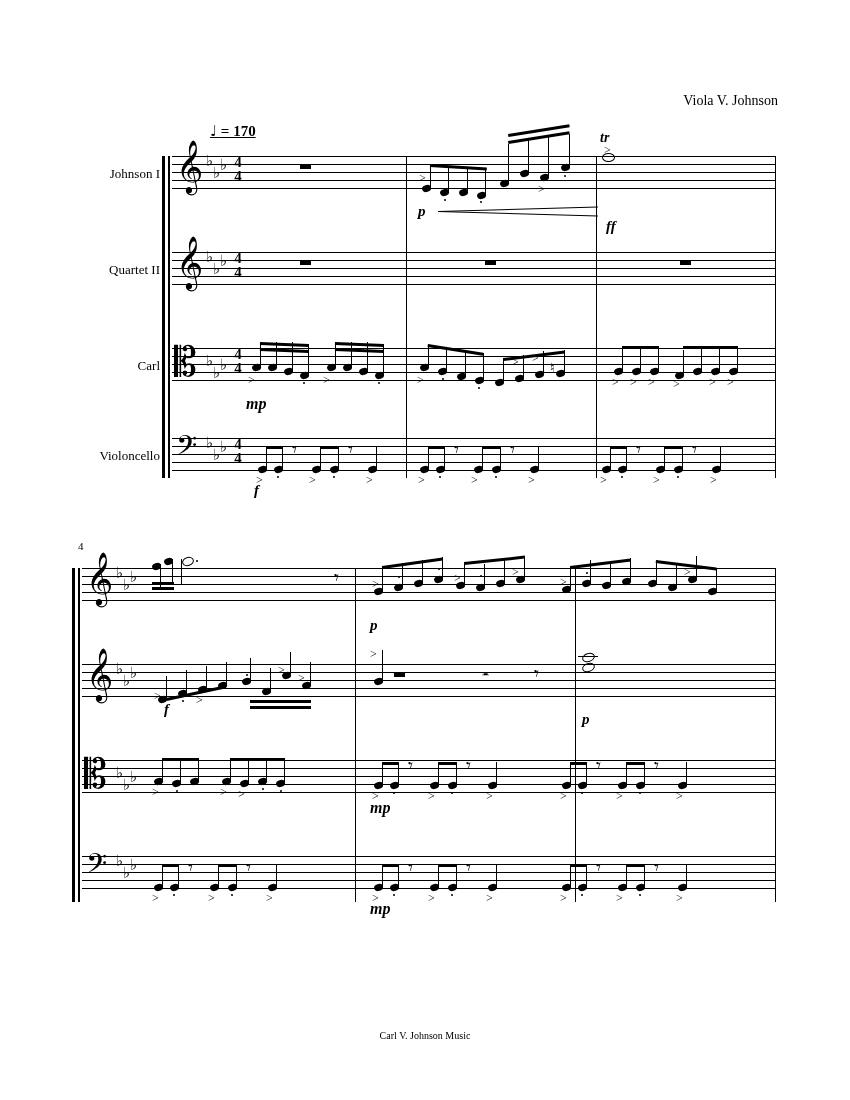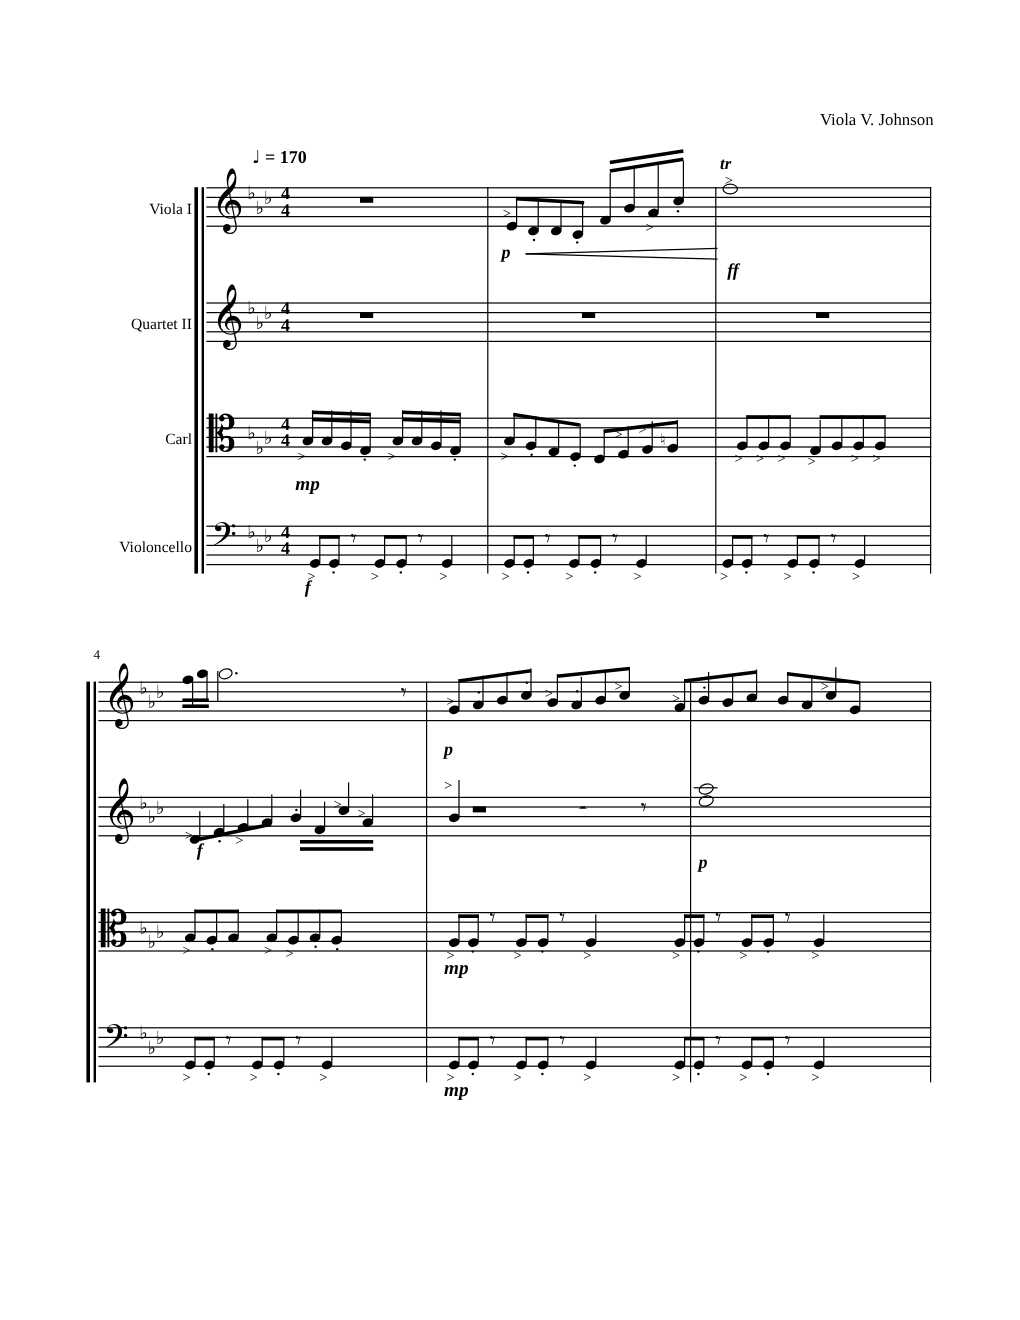--- a/index.html
+++ b/index.html
@@ -59,26 +59,26 @@
 </style>
 </head>
 <body>
 
 <div class="page">
 
   <div class="composer">Viola V. Johnson</div>
 
   <div class="system sys1">
 
-    <div class="tempo" style="top:-18px;left:210px;">
+    <div class="tempo" style="top:-18px;left:210px;text-decoration:underline;">
       <span style="font-family:'DejaVu Sans',sans-serif;">♩</span>
       <span>= 170</span>
     </div>
 
-    <div class="instname" style="top:26px;left:30px;width:130px;">Viola I</div>
+    <div class="instname" style="top:26px;left:30px;width:130px;">Johnson I</div>
     <div class="instname" style="top:122px;left:30px;width:130px;">Quartet II</div>
     <div class="instname" style="top:218px;left:30px;width:130px;">Carl</div>
     <div class="instname" style="top:308px;left:10px;width:150px;">Violoncello</div>
 
     <div class="sysbar" style="top:16px;left:168px;height:322px;"></div>
     <div class="sysbar" style="top:16px;left:162px;height:322px;width:3px;"></div>
 
     <div class="staff" style="top:16px;left:172px;width:604px;height:33px;">
       <div class="ln ln0"></div>
         <div class="ln ln1"></div>
@@ -606,13 +606,14 @@
       <div class="accentm" style="left:534px;top:36px;">&gt;</div>
       <div class="dot" style="left:557px;top:38px;"></div>
       <div class="accentm" style="left:594px;top:36px;">&gt;</div>
     </div>
 
     <div class="barline" style="top:18px;left:355px;height:334px;"></div>
     <div class="barline" style="top:18px;left:575px;height:334px;"></div>
     <div class="barline" style="top:18px;left:775px;height:334px;"></div>
   </div>
 
+  <div class="footer">Carl V. Johnson Music</div>
 </div>
 
 </body></html>

